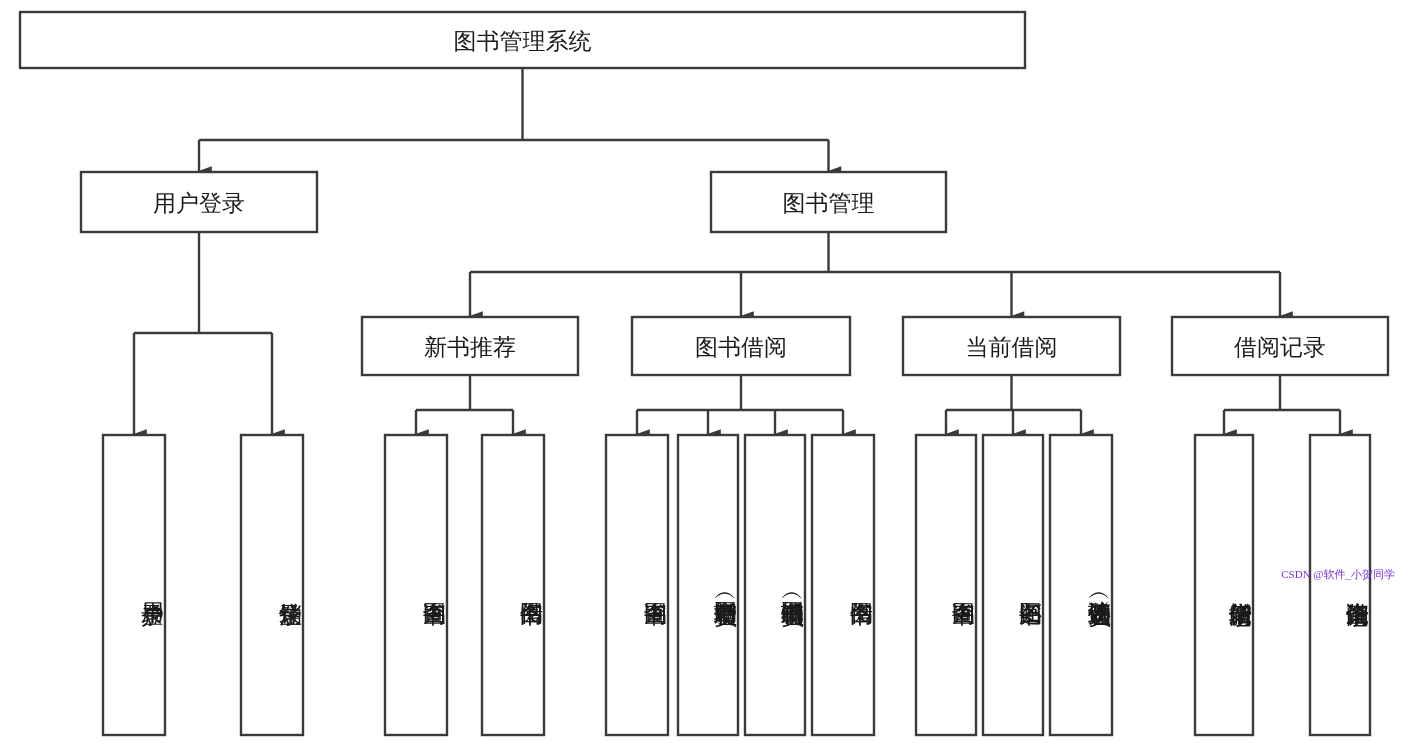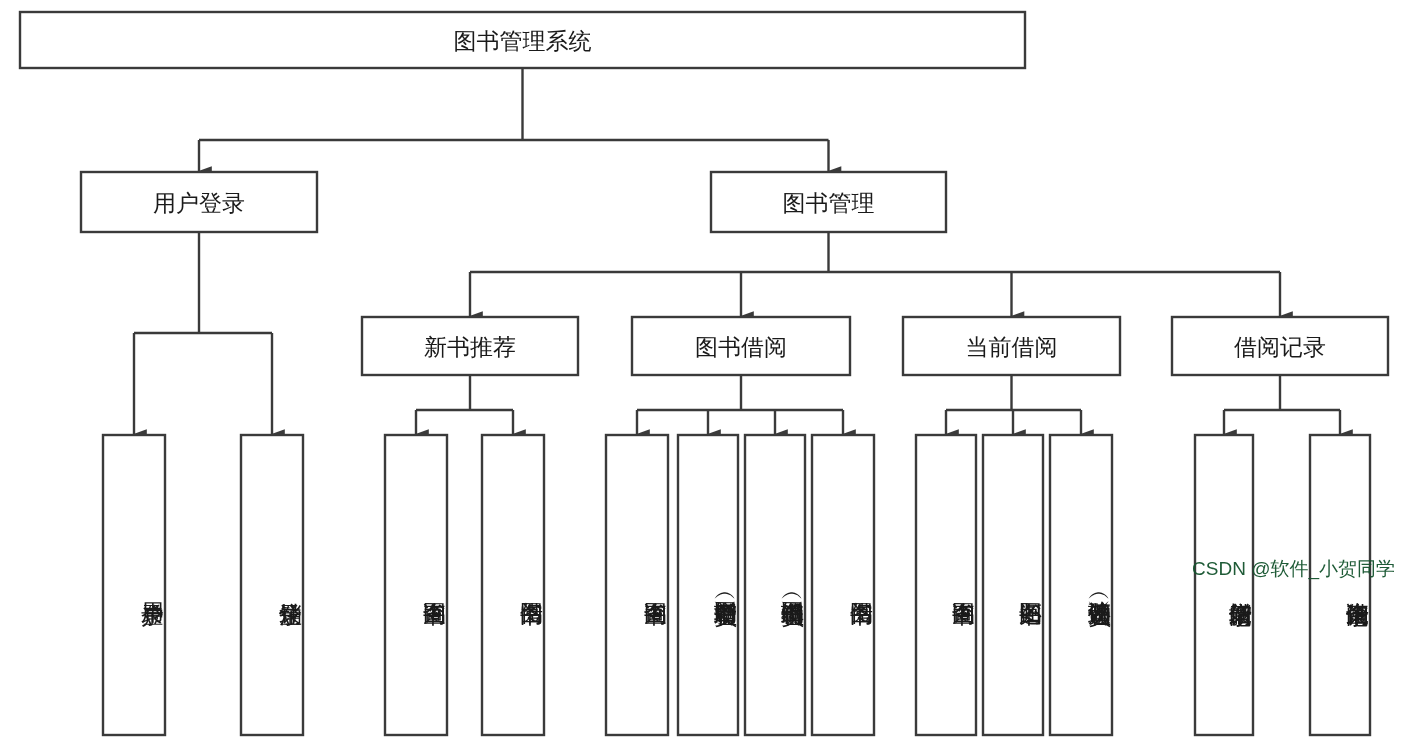--- a/index.html
+++ b/index.html
@@ -62,23 +62,23 @@
     letter-spacing: 0.5px;
     display: flex;
     align-items: flex-start;
     justify-content: center;
     pointer-events: none;
   }
   .watermark {
     position: absolute;
     right: 10px;
     bottom: 6px;
-    font-family: Liberation Sans, sans-serif;
-    font-size: 19px;
-    color: #14532d;
+    font-family: Liberation Serif, serif;
+    font-size: 11px;
+    color: #6d28d9;
     opacity: 0.95;
     white-space: nowrap;
   }
 </style>
 </head>
 <body>
 
 <div id="diagram-root">
   <svg id="diagram-svg" viewBox="0 0 1405 747">
     <defs>

